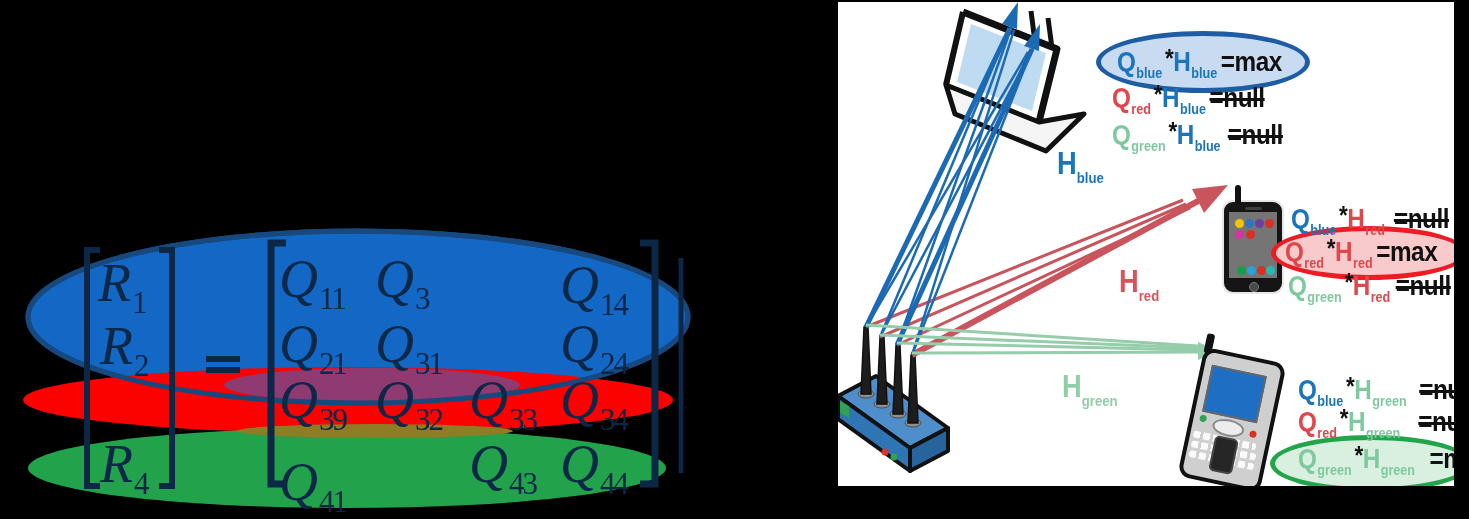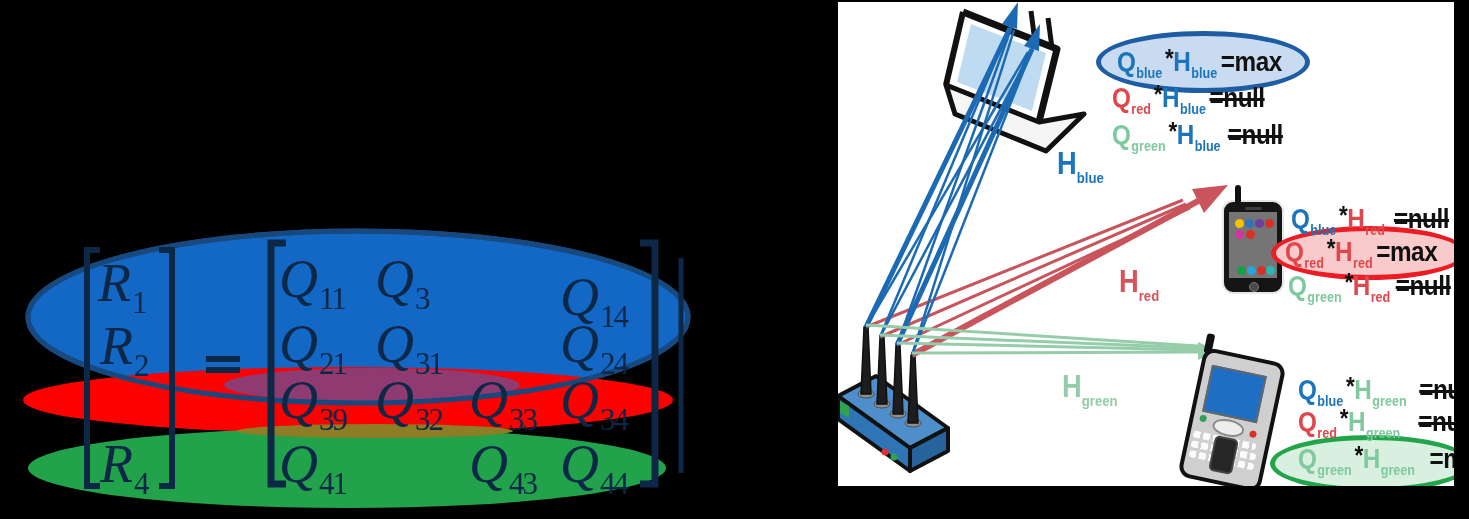--- a/index.html
+++ b/index.html
@@ -76,32 +76,32 @@
         <rect x="206" y="367" width="34" height="6" fill="#0D2747"></rect>
       </g>
     </svg>
 
     <div class="mcell" style="left:98px;top:256px"><span>R</span><span class="ms">1</span></div>
     <div class="mcell" style="left:100px;top:319px"><span>R</span><span class="ms">2</span></div>
     <div class="mcell" style="left:100px;top:437px"><span>R</span><span class="ms">4</span></div>
 
     <div class="mcell" style="left:279px;top:252px"><span>Q</span><span class="ms">11</span></div>
     <div class="mcell" style="left:375px;top:252px"><span>Q</span><span class="ms">3</span></div>
-    <div class="mcell" style="left:560px;top:270px"><span>Q</span><span class="ms">14</span></div>
+    <div class="mcell" style="left:560px;top:258px"><span>Q</span><span class="ms">14</span></div>
 
     <div class="mcell" style="left:279px;top:317px"><span>Q</span><span class="ms">21</span></div>
     <div class="mcell" style="left:375px;top:317px"><span>Q</span><span class="ms">31</span></div>
     <div class="mcell" style="left:560px;top:317px"><span>Q</span><span class="ms">24</span></div>
 
     <div class="mcell" style="left:279px;top:373px"><span>Q</span><span class="ms">39</span></div>
     <div class="mcell" style="left:375px;top:373px"><span>Q</span><span class="ms">32</span></div>
     <div class="mcell" style="left:469px;top:373px"><span>Q</span><span class="ms">33</span></div>
     <div class="mcell" style="left:560px;top:373px"><span>Q</span><span class="ms">34</span></div>
 
-    <div class="mcell" style="left:279px;top:437px"><span>Q</span><span class="ms">41</span></div>
+    <div class="mcell" style="left:279px;top:455px"><span>Q</span><span class="ms">41</span></div>
     <div class="mcell" style="left:469px;top:437px"><span>Q</span><span class="ms">43</span></div>
     <div class="mcell" style="left:560px;top:437px"><span>Q</span><span class="ms">44</span></div>
   </div>
 
   <div id="panel">
 
     <svg id="diagram-svg" width="616" height="484" viewBox="0 0 616 484">
 
       <g>
         <polygon points="0,394 38,374 110,426 72,446" fill="#4E8ECB" stroke="#111" stroke-width="4" stroke-linejoin="round"></polygon>

